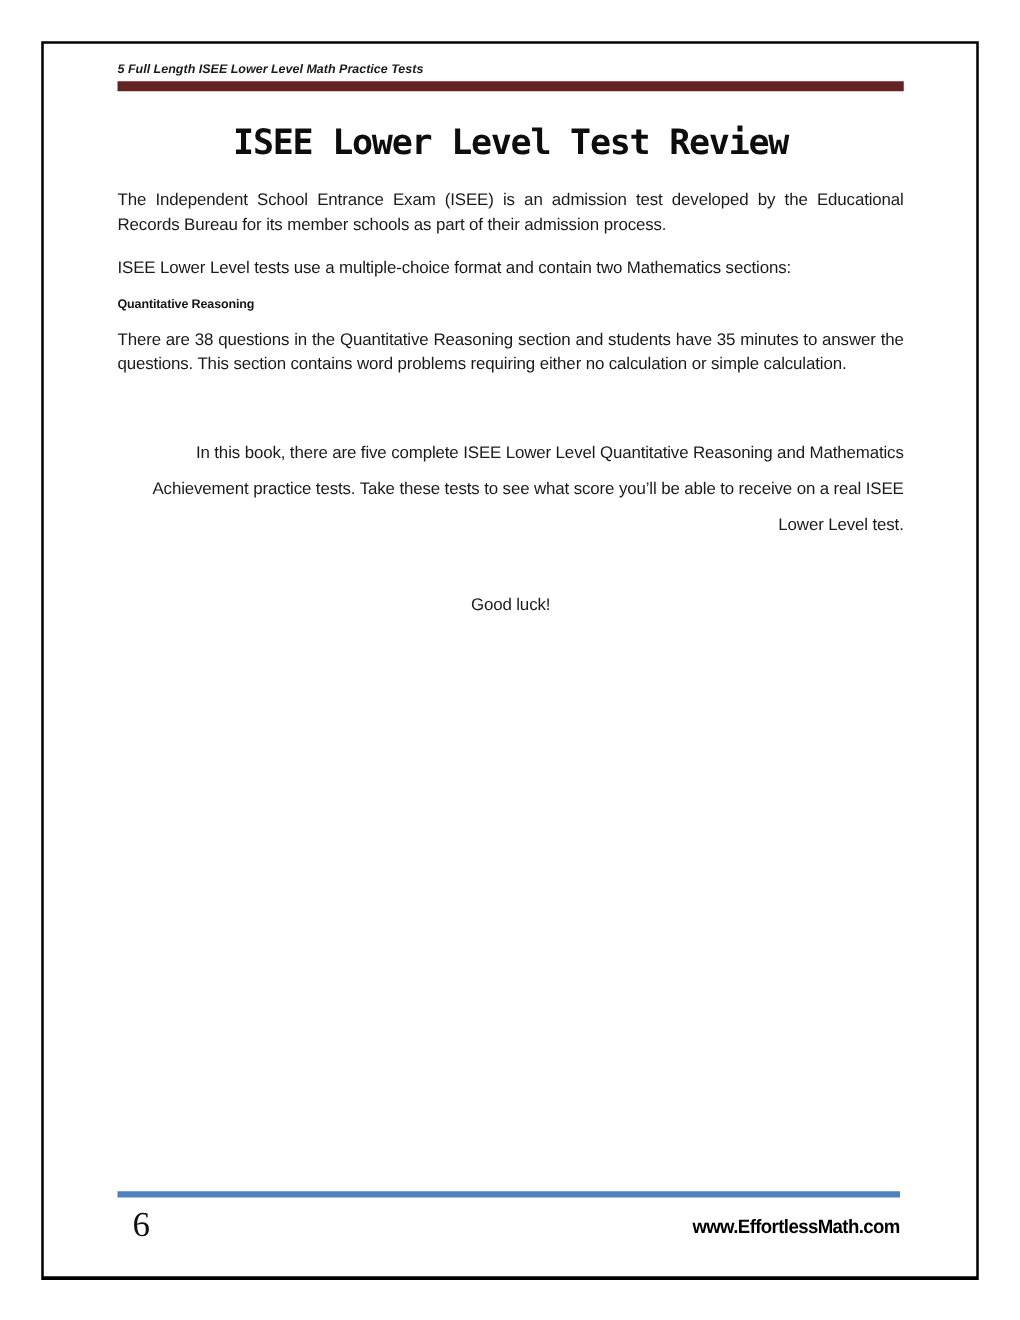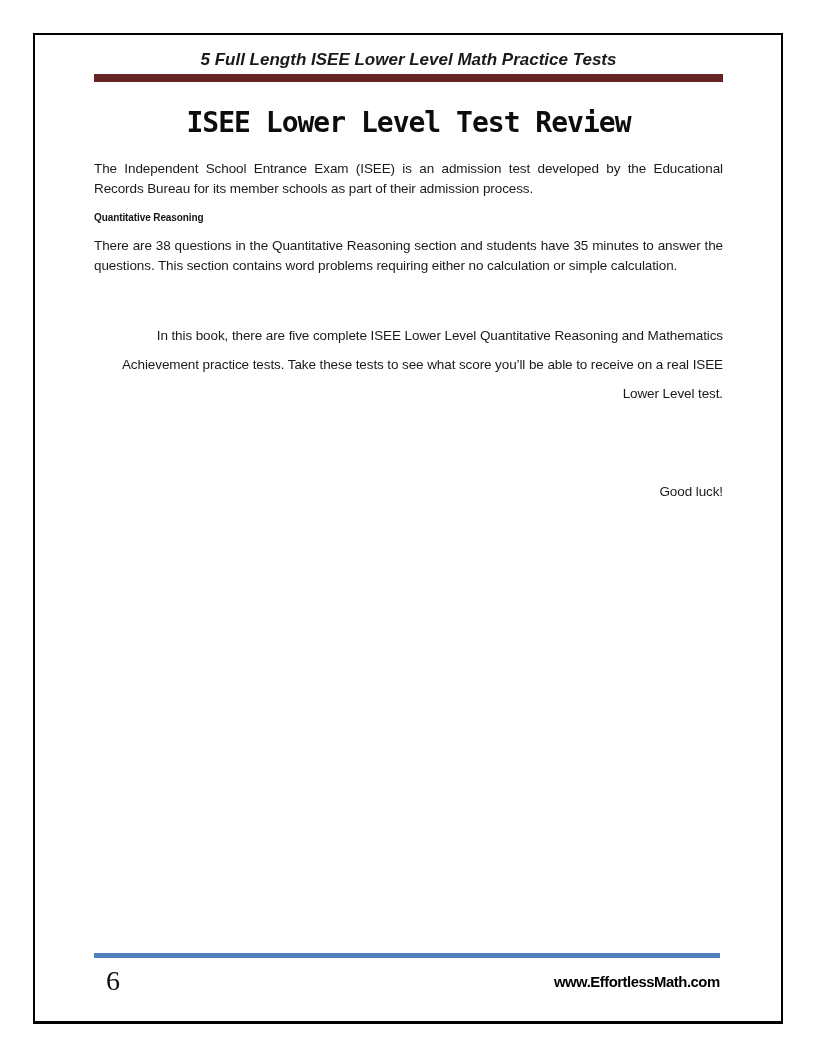--- a/index.html
+++ b/index.html
@@ -24,22 +24,22 @@
     bottom: 32px;
     border: 2px solid #000000;
     border-bottom-width: 3px;
     box-sizing: border-box;
   }
   .content {
     padding: 0 58px 0 59px;
   }
   .book-title {
     margin-top: 15px;
-    text-align: center;
-    font-size: 17px;
+    text-align: left;
+    font-size: 10px;
     font-weight: bold;
     font-style: italic;
     color: #1a1a1a;
   }
   .header-rule {
     height: 8px;
     margin-top: 4px;
     background: #632423;
   }
   .doc-title {
@@ -67,21 +67,21 @@
     font-weight: bold;
     letter-spacing: -0.1px;
     color: #141414;
   }
   .section-body { margin-top: 13px; }
   .book-note {
     margin-top: 46px;
     line-height: 29px;
     text-align: right;
   }
-  .closing { margin-top: 74px; text-align: right; }
+  .closing { margin-top: 40px; text-align: center; }
   .footer {
     position: absolute;
     left: 59px;
     right: 61px;
     top: 918px;
   }
   .footer-rule {
     height: 5px;
     background: #4f81bd;
   }
@@ -116,20 +116,21 @@
     <div class="content">
 
       <div class="book-title">5 Full Length ISEE Lower Level Math Practice Tests</div>
 
       <div class="header-rule"></div>
 
       <h1 class="doc-title">ISEE Lower Level Test Review</h1>
 
       <p class="para first">The Independent School Entrance Exam (ISEE) is an admission test developed by the Educational Records Bureau for its member schools as part of their admission process.</p>
 
+      <p class="para single">ISEE Lower Level tests use a multiple-choice format and contain two Mathematics sections:</p>
 
       <h2 class="section-heading">Quantitative Reasoning</h2>
 
       <p class="para section-body">There are 38 questions in the Quantitative Reasoning section and students have 35 minutes to answer the questions. This section contains word problems requiring either no calculation or simple calculation.</p>
 
 
 
       <p class="para book-note">In this book, there are five complete ISEE Lower Level Quantitative Reasoning and Mathematics Achievement practice tests. Take these tests to see what score you’ll be able to receive on a real ISEE Lower Level test.</p>
 
       <p class="para closing">Good luck!</p>

